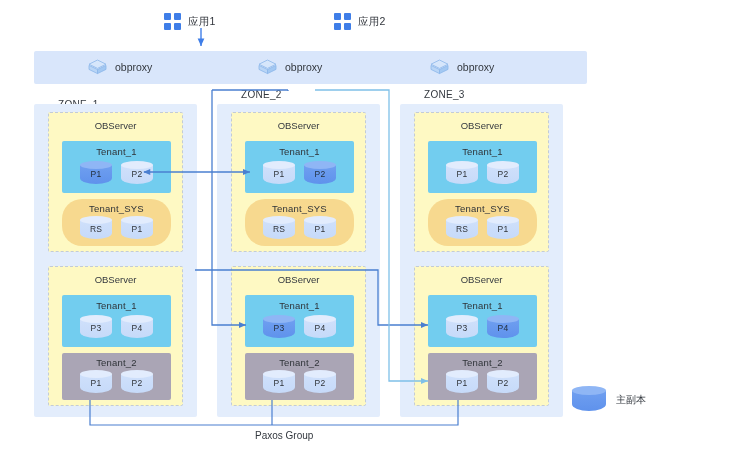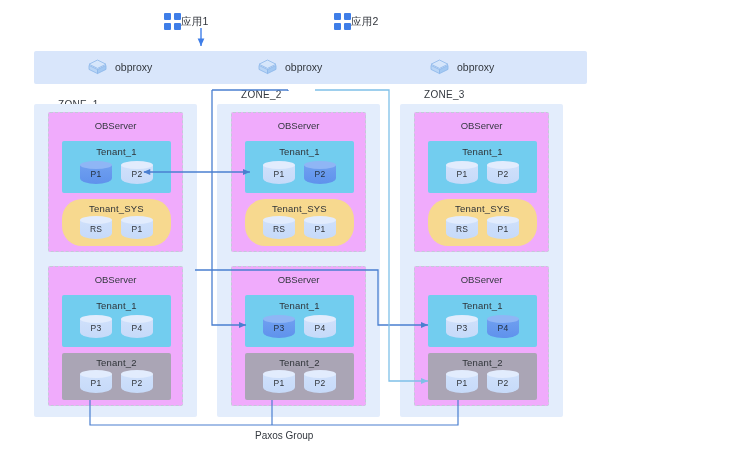--- a/index.html
+++ b/index.html
@@ -10,39 +10,39 @@
     color:#2c3038;
     overflow:hidden;
     position:relative;
   }
   #stage{position:absolute;left:0;top:0;width:755px;height:452px;}
 
   
   .abs{position:absolute;box-sizing:border-box;}
 
   
-  .app-item{display:flex;align-items:center;}
+  .app-item{display:flex;align-items:center;gap:7px;}
   .app-glyph{width:17px;height:17px;display:grid;grid-template-columns:1fr 1fr;grid-template-rows:1fr 1fr;gap:2.5px;}
   .app-glyph i{display:block;background:#3f7ee8;border-radius:1px;}
   .app-label{font-size:10.5px;color:#30343b;letter-spacing:.2px;white-space:nowrap;}
 
   
   .proxy-band{background:#d9e6fb;border-radius:2px;}
   .proxy-cell{display:flex;align-items:center;gap:8px;}
   .proxy-label{font-size:10.5px;color:#33383f;}
   .cube{width:19px;height:16px;}
 
   
   .zone-label{font-size:10px;color:#33383f;letter-spacing:.3px;}
 
   
   .zone-col{background:#e3edfc;border-radius:2px;}
 
   
-  .observer{background:#f0abfc;border:1px dashed #c2cbd8;border-radius:2px;}
+  .observer{background:#fef9c3;border:1px dashed #c2cbd8;border-radius:2px;}
   .observer-title{font-size:9.5px;color:#33383f;text-align:center;}
 
   
   .tenant{border-radius:2px;}
   .tenant-t1{background:#72cdef;}
   .tenant-sys{background:#f7d98f;border-radius:20px;}
   .tenant-t2{background:#aaa5b5;}
   .tenant-title{font-size:9.5px;color:#2f3338;text-align:center;letter-spacing:.2px;}
   .rep-row{display:flex;justify-content:center;gap:9px;}
 
@@ -338,20 +338,27 @@
           </div>
         <div class="cyl sec">
             <div class="body"></div>
             <div class="top"></div>
             <div class="txt">P2</div>
           </div>
       </div>
     </div>
   </div>
 
+  <div class="abs legend-item" style="left:572px;top:386px;">
+    <span class="lcyl pri">
+        <span class="body"></span>
+        <span class="top"></span>
+      </span>
+    <span class="legend-label">主副本</span>
+  </div>
 
   <div class="abs paxos-label" style="left:255px;top:430px;">Paxos Group</div>
 
   <svg id="wires">
     <defs>
       <marker id="ahD" viewBox="0 0 10 10" refX="9" refY="5" markerWidth="6" markerHeight="6" orient="auto-start-reverse">
         <path d="M0,1 L9,5 L0,9 z" fill="#4a7fd0"></path>
       </marker>
       <marker id="ahDrev" viewBox="0 0 10 10" refX="1" refY="5" markerWidth="6" markerHeight="6" orient="auto">
         <path d="M9,1 L0,5 L9,9 z" fill="#4a7fd0"></path>

